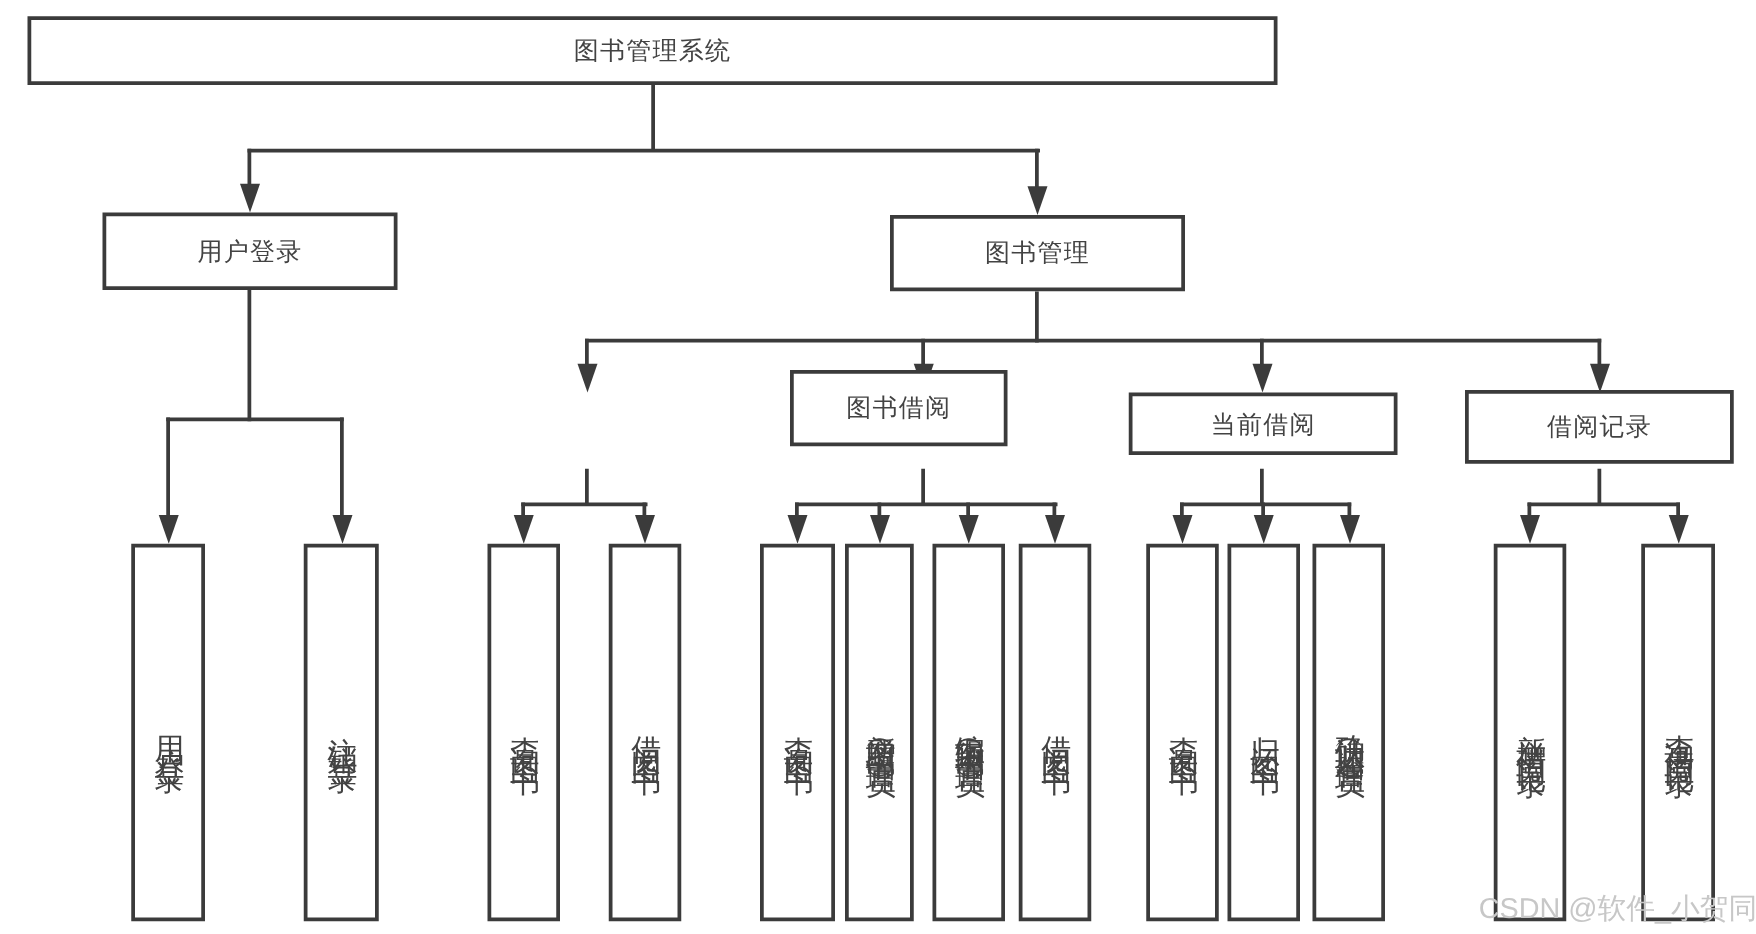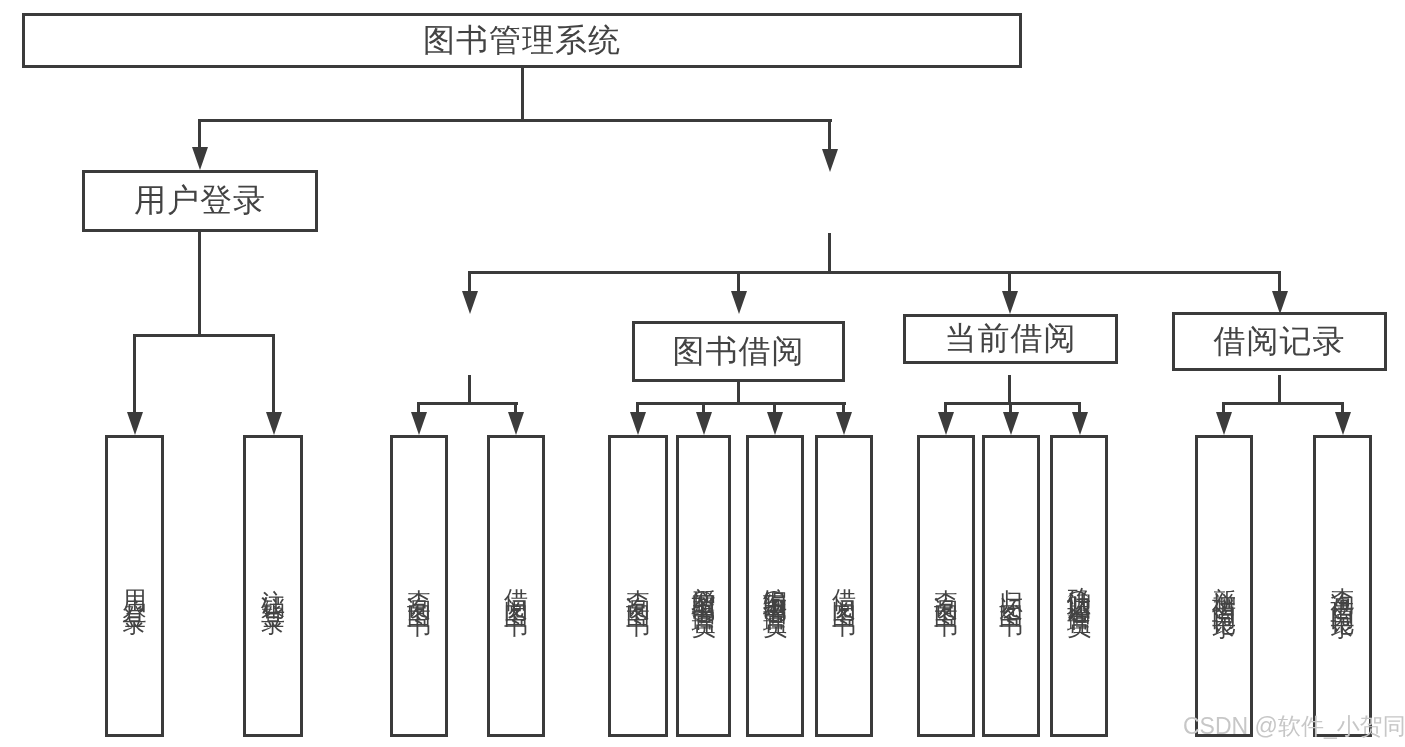--- a/index.html
+++ b/index.html
@@ -10,21 +10,21 @@
     font-family:"Liberation Sans","DejaVu Sans",sans-serif;
     color:#434343;
     overflow:hidden;
   }
   .box{
     position:absolute;
     box-sizing:border-box;
     border:3px solid #3b3b3b;
     background:#ffffff;
     display:flex;align-items:center;justify-content:center;
-    font-size:32px;
+    font-size:20px;
     letter-spacing:1px;
     z-index:2;
   }
   .vbox{
     position:absolute;
     box-sizing:border-box;
     border:3px solid #3b3b3b;
     background:#ffffff;
     display:flex;align-items:center;justify-content:center;
     z-index:2;
@@ -66,40 +66,43 @@
   <div class="vline" style="left:521px;top:68px;height:53px;"></div>
   <div class="hline" style="left:198px;top:119px;width:634px;"></div>
   <div class="vline" style="left:198px;top:119px;height:30px;"></div>
   <div class="arr" style="left:192px;top:147px;"></div>
   <div class="vline" style="left:828px;top:119px;height:32px;"></div>
   <div class="arr" style="left:822px;top:149px;"></div>
 
   <div class="box" style="left:82px;top:170px;width:236px;height:62px;">
     <span>用户登录</span>
   </div>
+  <div class="box" style="left:712px;top:172px;width:236px;height:61px;">
+    <span>图书管理</span>
+  </div>
 
   <div class="vline" style="left:198px;top:232px;height:105px;"></div>
   <div class="hline" style="left:133px;top:334px;width:142px;"></div>
   <div class="vline" style="left:133px;top:334px;height:80px;"></div>
   <div class="arr" style="left:127px;top:412px;"></div>
   <div class="vline" style="left:272px;top:334px;height:80px;"></div>
   <div class="arr" style="left:266px;top:412px;"></div>
 
   <div class="vline" style="left:828px;top:233px;height:41px;"></div>
   <div class="hline" style="left:468px;top:271px;width:813px;"></div>
   <div class="vline" style="left:468px;top:271px;height:22px;"></div>
   <div class="arr" style="left:462px;top:291px;"></div>
   <div class="vline" style="left:737px;top:271px;height:22px;"></div>
   <div class="arr" style="left:731px;top:291px;"></div>
   <div class="vline" style="left:1008px;top:271px;height:22px;"></div>
   <div class="arr" style="left:1002px;top:291px;"></div>
   <div class="vline" style="left:1278px;top:271px;height:22px;"></div>
   <div class="arr" style="left:1272px;top:291px;"></div>
 
-  <div class="box" style="left:632px;top:321px;width:213px;height:61px;">
+  <div class="box" style="left:632px;top:296px;width:174px;height:61px;">
     <span>图书借阅</span>
   </div>
   <div class="box" style="left:903px;top:314px;width:215px;height:50px;">
     <span>当前借阅</span>
   </div>
   <div class="box" style="left:1172px;top:312px;width:215px;height:59px;">
     <span>借阅记录</span>
   </div>
 
   <div class="vline" style="left:468px;top:375px;height:29px;"></div>

